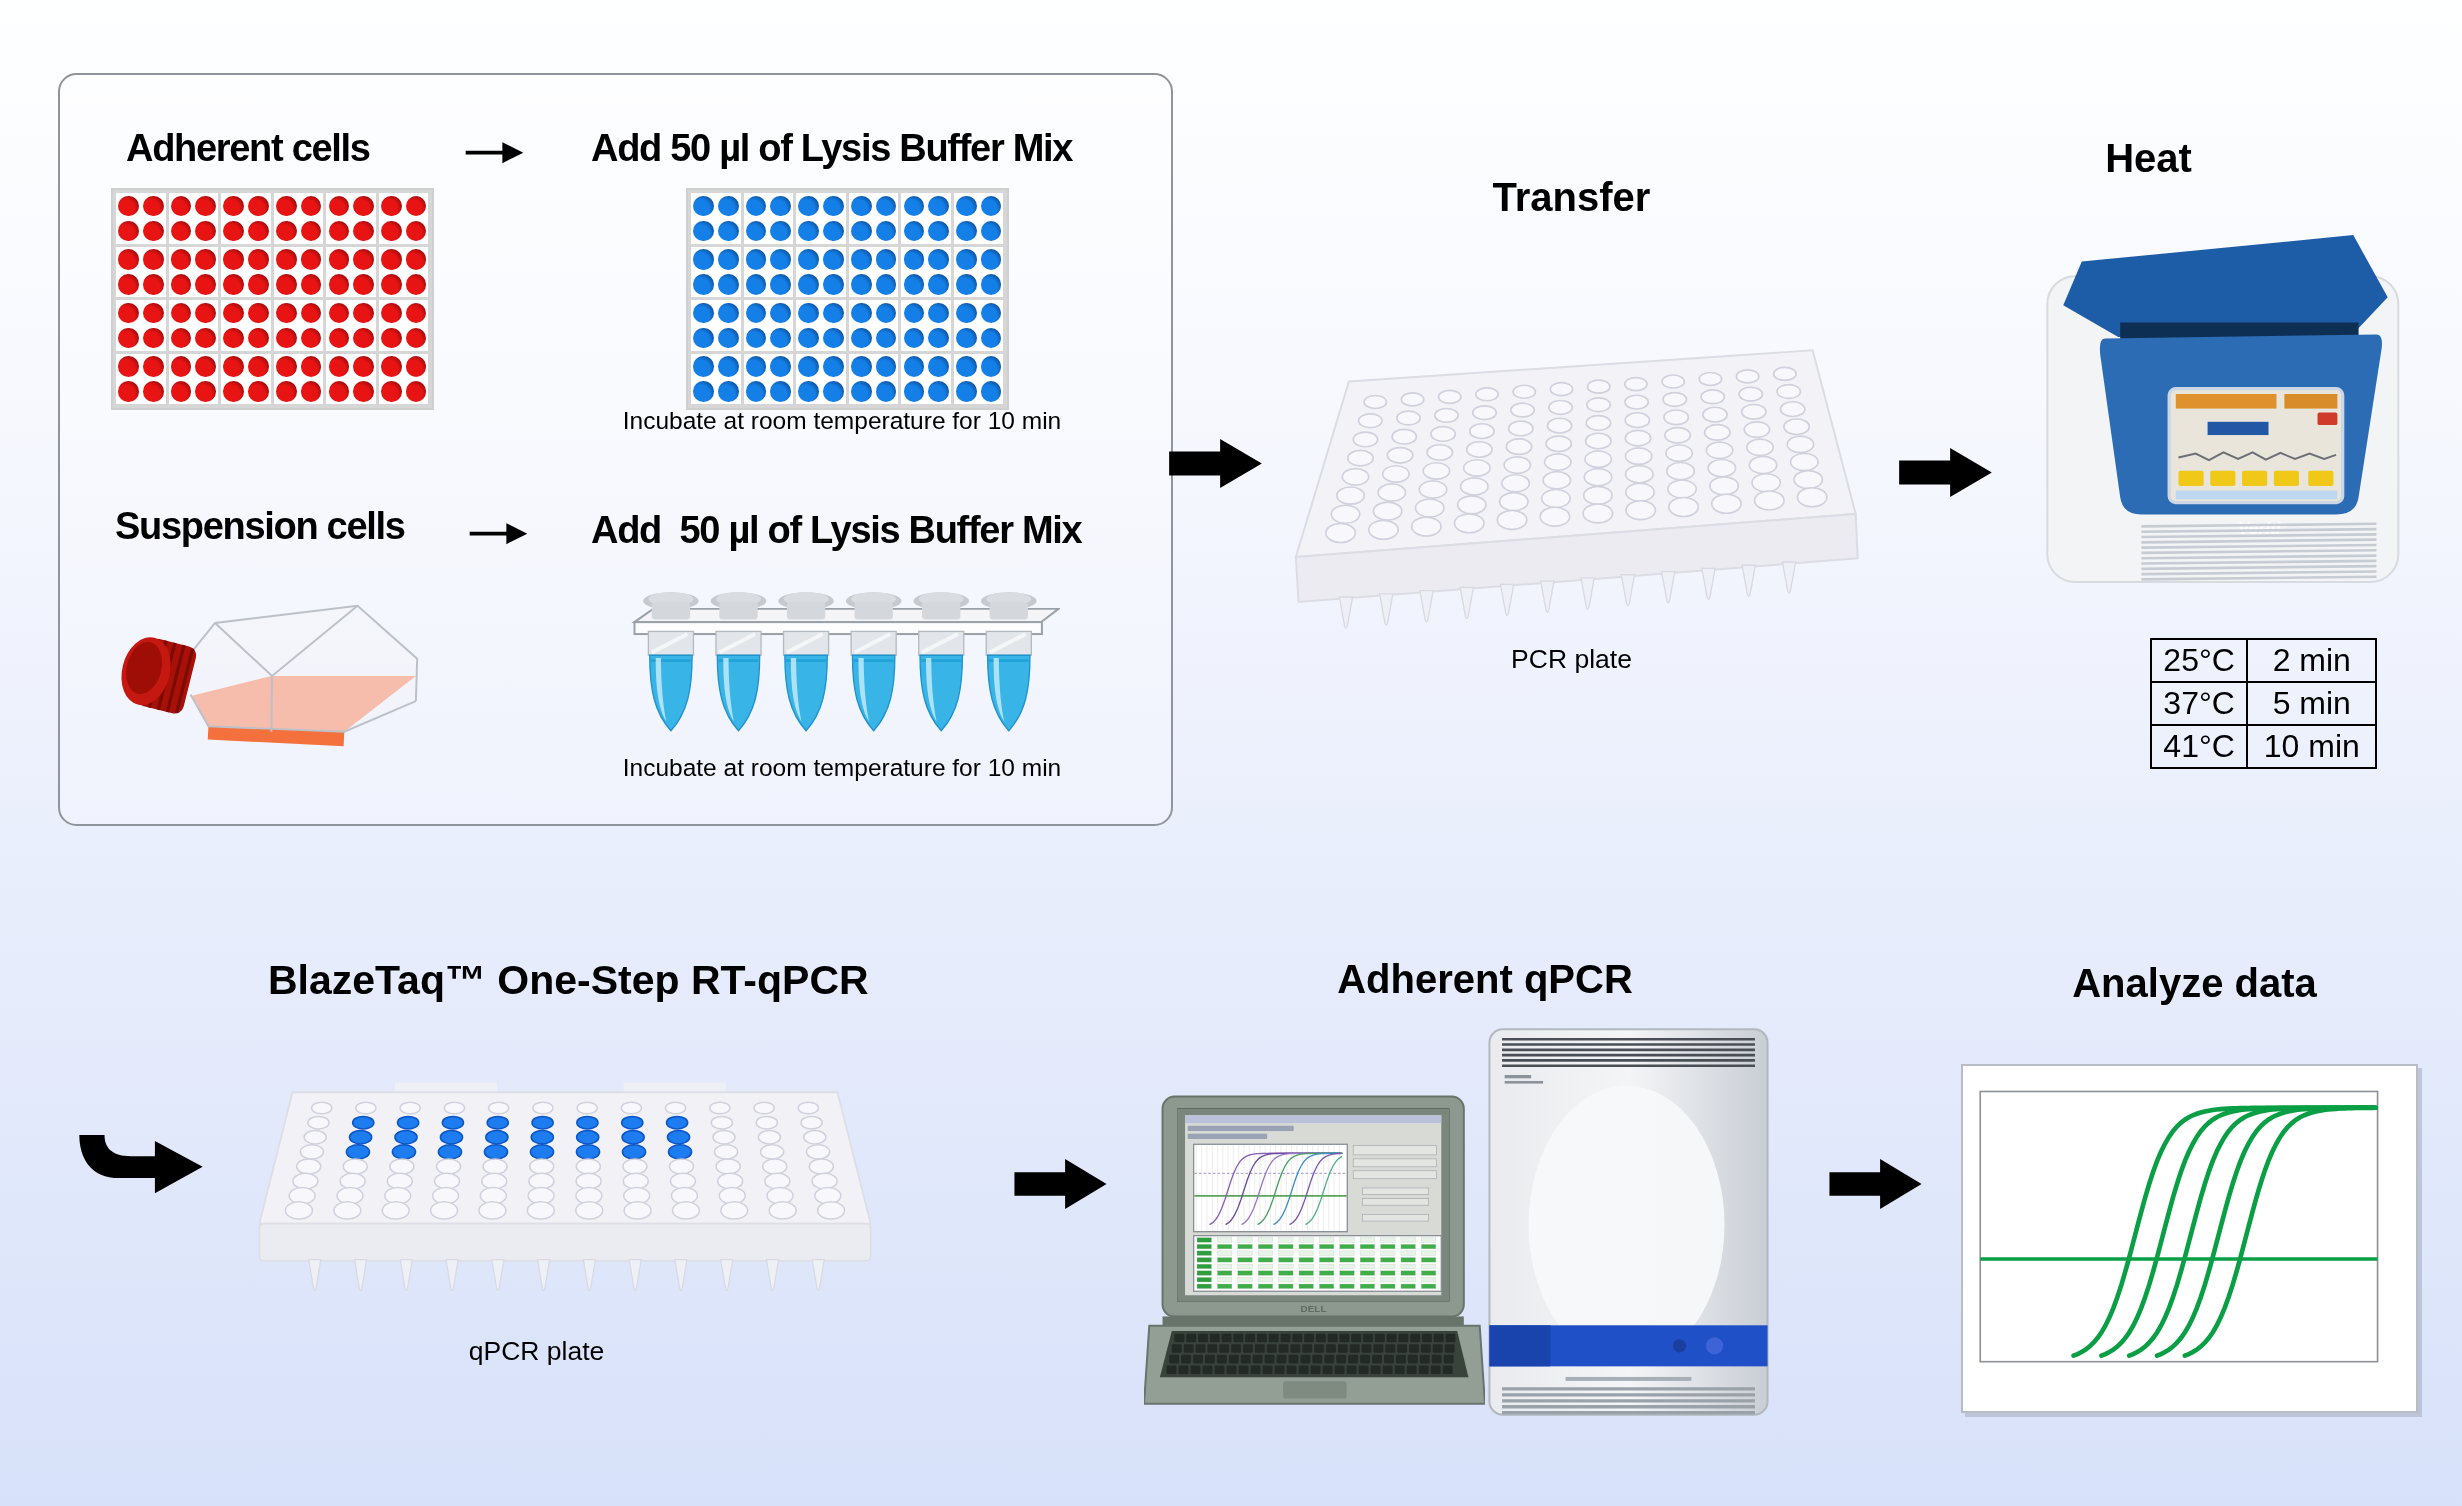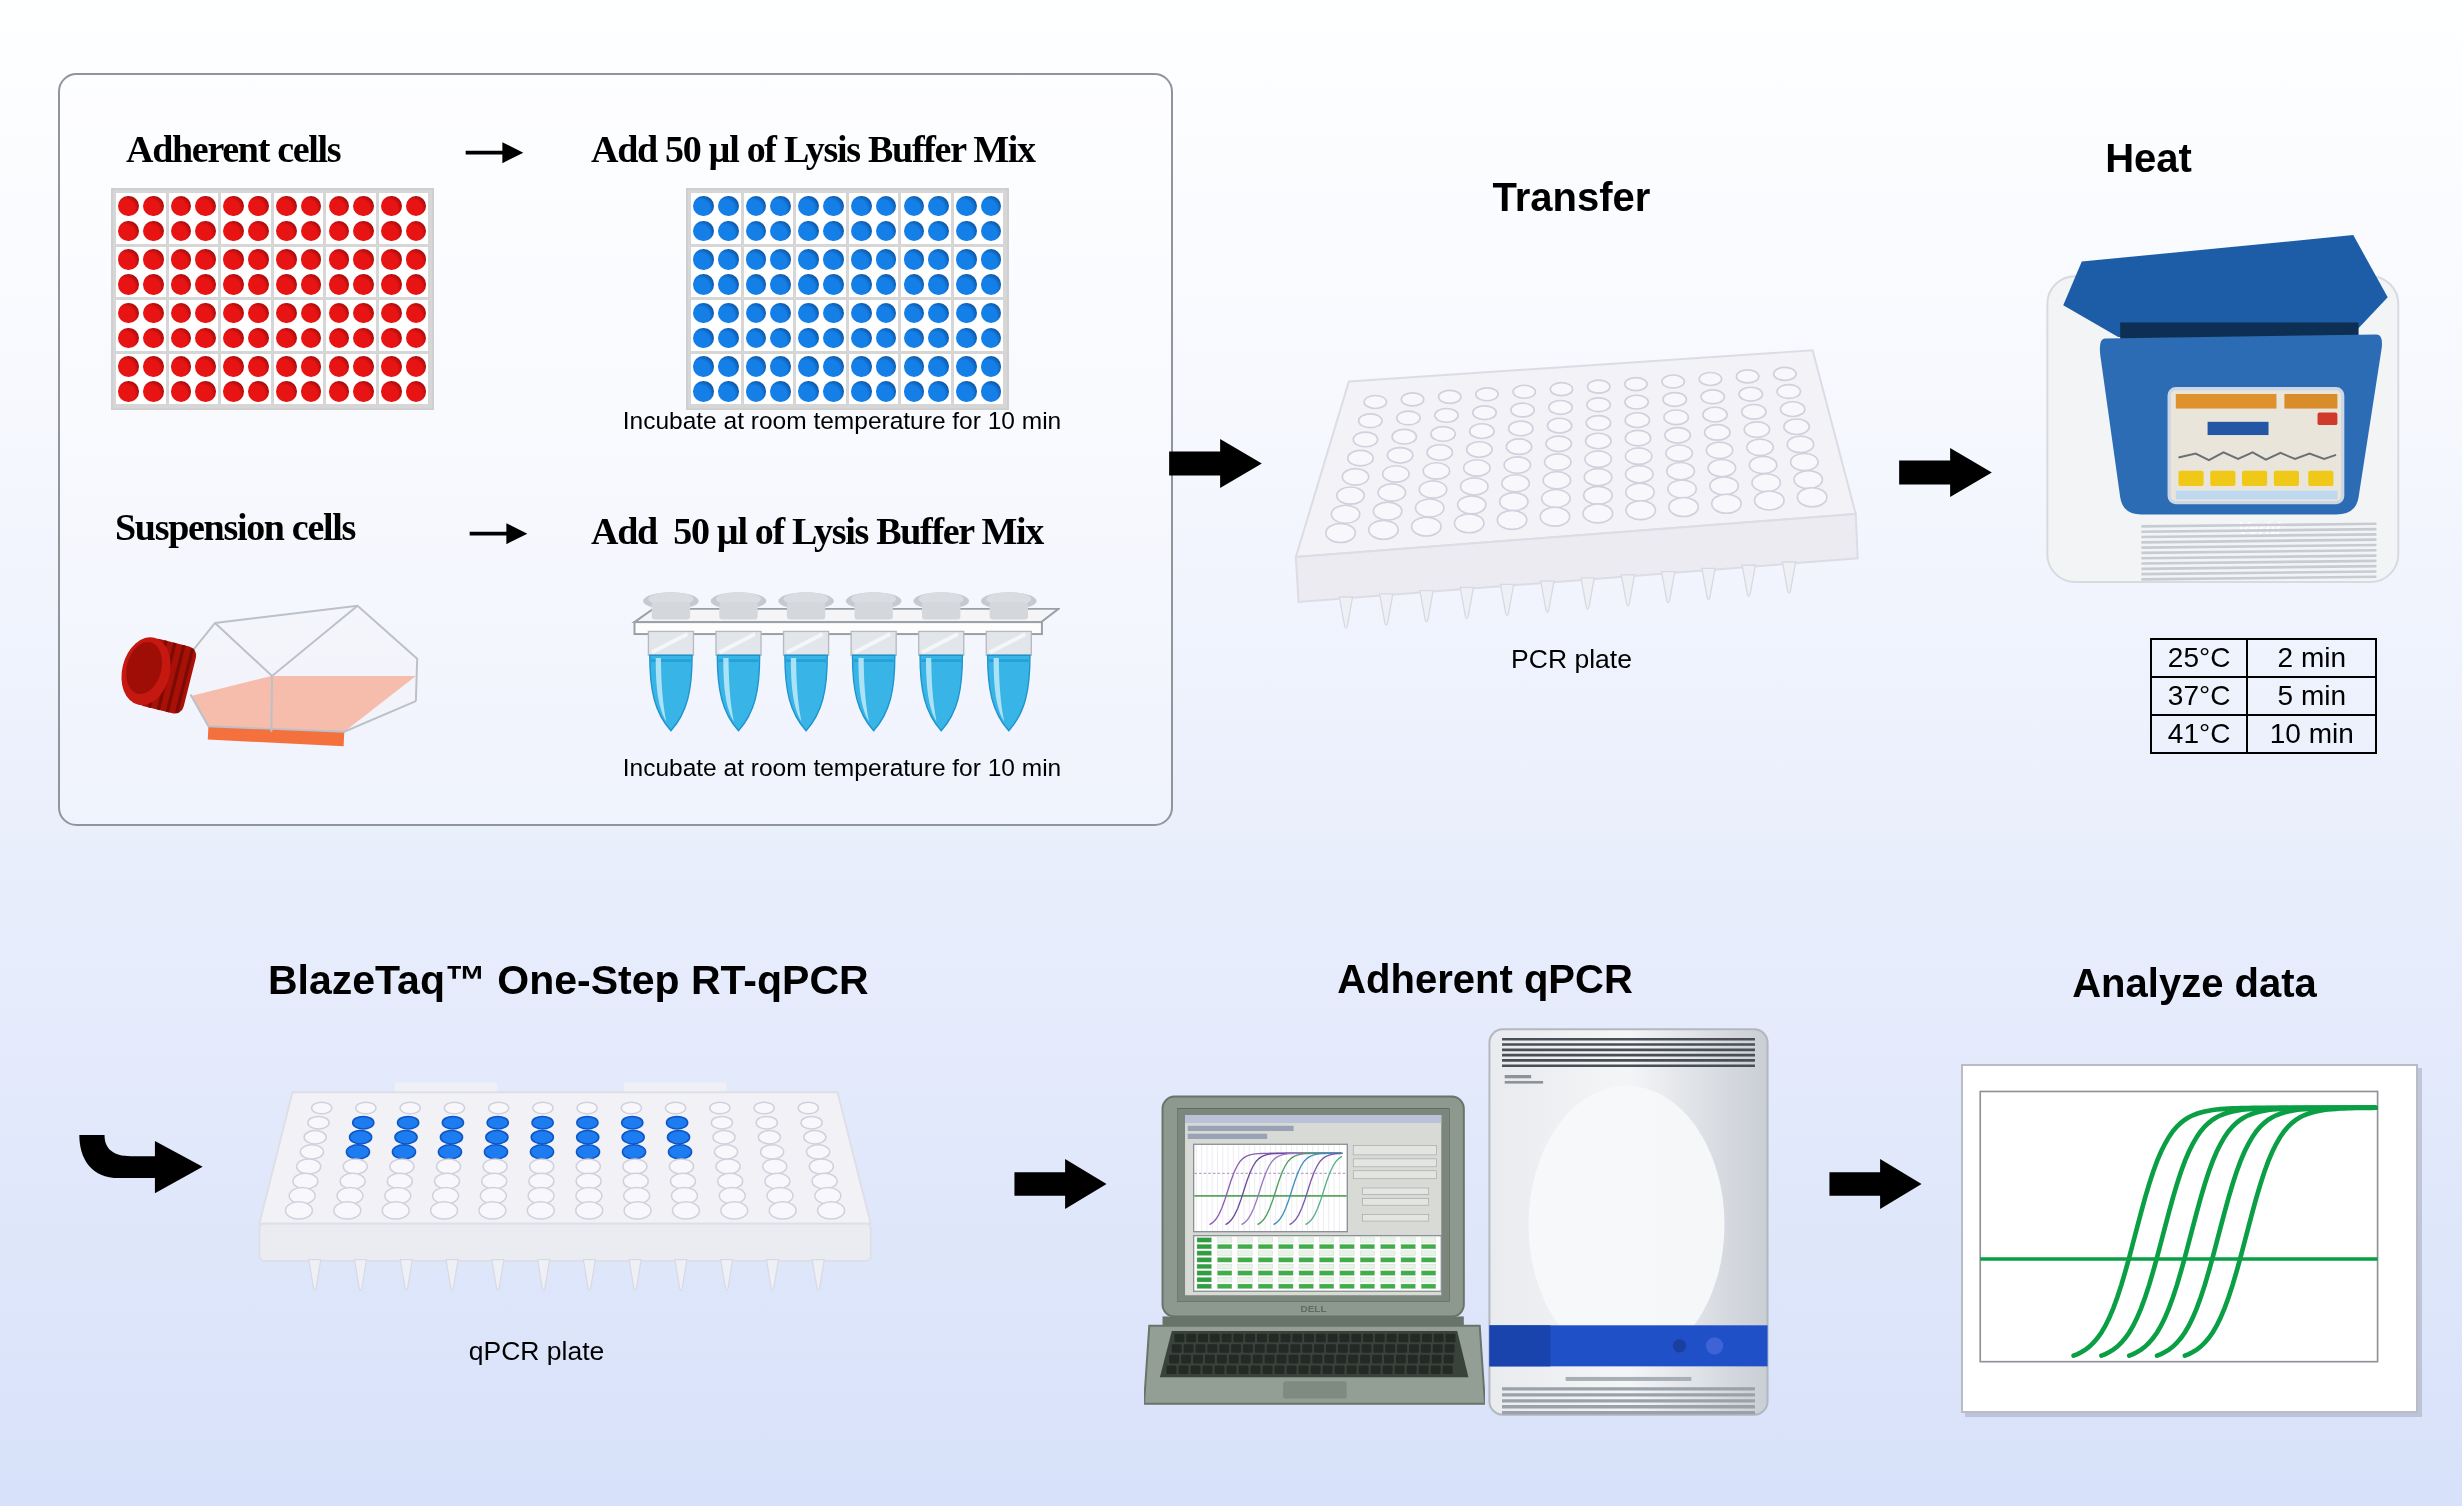--- a/index.html
+++ b/index.html
@@ -1,31 +1,31 @@
 <!DOCTYPE html>
 <html style="font-size:10.6px"><head>
 <meta charset="utf-8">
 <style>
   html,body{margin:0;padding:0;background:#fff;}
   #canvas{position:relative;width:2462px;height:1507px;overflow:hidden;
     background:linear-gradient(180deg,#feffff 0%,#f6f8fe 28%,#e9eefc 58%,#d7e1f9 100%);
     font-family:"Liberation Sans","DejaVu Sans",sans-serif;color:#000;}
   .abs{position:absolute;}
   .h1{font-weight:bold;font-size:40px;white-space:nowrap;}
-  .cond{letter-spacing:-1.3px;font-family:Liberation Serif, serif;}
+  .cond{letter-spacing:-1.3px;}
   .sub{font-size:24.5px;white-space:nowrap;}
   .lbl{font-size:26.5px;white-space:nowrap;}
   .tc{text-align:center;}
   .pre{white-space:pre;}
   .protocol-box{border:2px solid #90949c;border-radius:18.6px;background:rgba(255,255,255,0.25);}
   .dp{background:#d6d6d6;border:2px solid #cfcfcf;padding:3.3px;display:grid;gap:3.3px;}
   .dp .cell{background:#fff;display:grid;grid-template-columns:1fr 1fr;grid-template-rows:1fr 1fr;place-items:center;}
   .dot{width:20.6px;height:20.6px;border-radius:50%;}
   table.heat-tbl{border-collapse:collapse;}
-  table.heat-tbl td{border:2px solid #000;font-size:28px;padding:2px 10.6px;text-align:center;white-space:nowrap;}
+  table.heat-tbl td{border:2px solid #000;font-size:32px;padding:2px 10.6px;text-align:center;white-space:nowrap;}
   .chart-panel{background:#fff;border:2px solid #b9bcc4;box-shadow:4px 4px 0 rgba(150,158,178,0.45);}
 </style>
 </head>
 <body>
 
 <div id="canvas">
 
   <div class="abs protocol-box" style="left:58px;top:73px;width:1111px;height:749px;"></div>
 
   <div class="abs h1 cond" style="left:126px;top:127px;font-size:38px;">Adherent cells</div>

